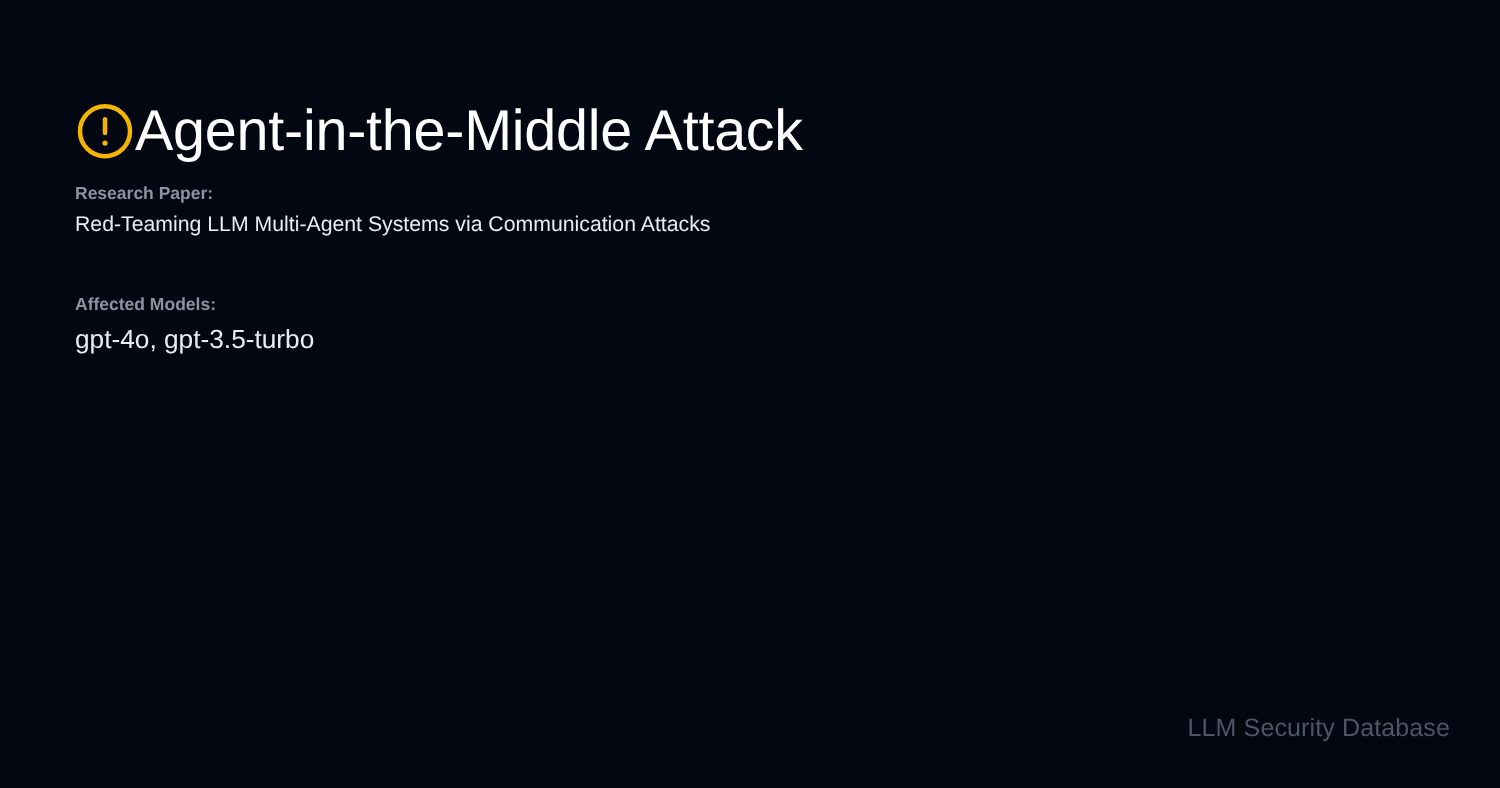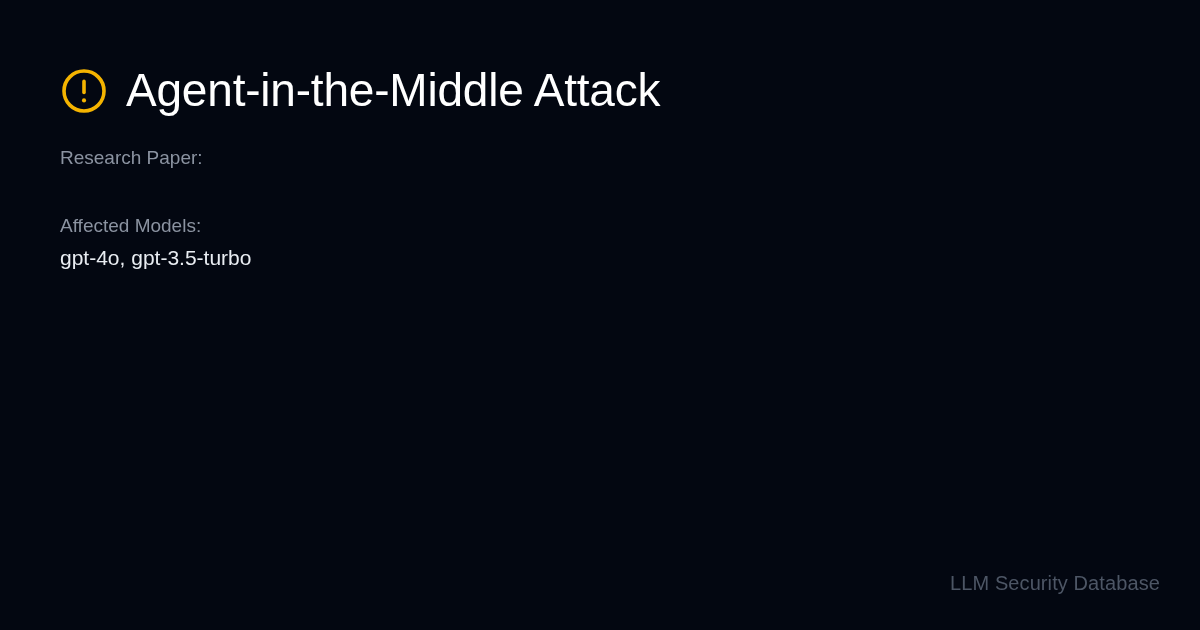--- a/index.html
+++ b/index.html
@@ -20,24 +20,24 @@
     position: absolute;
     inset: 0;
     width: 1200px;
     height: 630px;
   }
 
   
   .header {
     position: absolute;
     left: 60px;
-    top: 58px;
+    top: 72px;
     display: flex;
     align-items: center;
-    gap: 18px;
+    gap: 0;
     height: 64px;
   }
 
   .warn-icon {
     width: 48px;
     height: 48px;
     flex: 0 0 48px;
     display: block;
     position: relative;
     top: 1px;
@@ -67,22 +67,22 @@
 
   .meta-block {
     margin-bottom: 20px;
   }
   .meta-block:last-child {
     margin-bottom: 0;
     margin-top: 40px;
   }
 
   .meta-label {
-    font-size: 19px;
-    font-weight: 400;
+    font-size: 14px;
+    font-weight: 700;
     color: #8b93a1;
     line-height: 1.45;
     margin: 0 0 4px 0;
     white-space: nowrap;
   }
 
   .meta-value {
     font-size: 17px;
     font-weight: 400;
     color: #e9edf2;
@@ -121,20 +121,21 @@
         <circle cx="24" cy="33.4" r="2.1" fill="#f5b400"></circle>
       </svg>
     </span>
     <h1 class="page-title">Agent-in-the-Middle Attack</h1>
   </div>
 
   <div class="meta">
 
     <div class="meta-block">
       <div class="meta-label">Research Paper:</div>
+      <div class="meta-value">Red-Teaming LLM Multi-Agent Systems via Communication Attacks</div>
     </div>
 
     <div class="meta-block">
       <div class="meta-label">Affected Models:</div>
       <div class="meta-value models">gpt-4o, gpt-3.5-turbo</div>
     </div>
 
   </div>
 
   <div class="footer">LLM Security Database</div>

